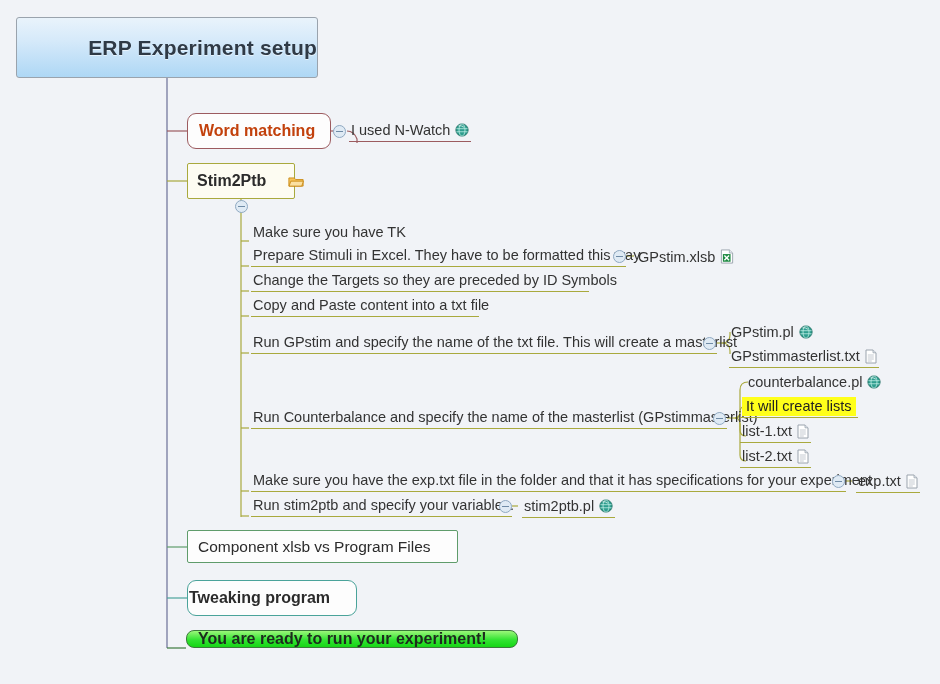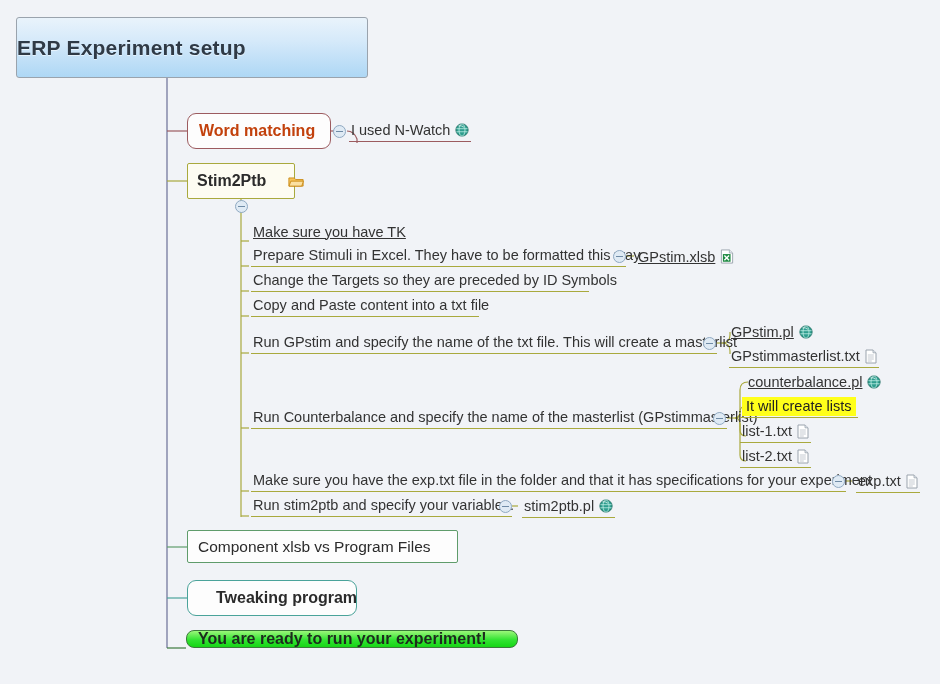--- a/index.html
+++ b/index.html
@@ -11,25 +11,25 @@
     position:relative;
     color:#2b2b2b;
   }
   #canvas{position:absolute;inset:0;}
   #wires{position:absolute;left:0;top:0;width:940px;height:684px;pointer-events:none;}
 
   .node{position:absolute;box-sizing:border-box;white-space:nowrap;display:flex;align-items:center;}
 
   
   .root{
-    left:16px;top:17px;width:352px;height:61px;
+    left:16px;top:17px;width:302px;height:61px;
     border:1px solid #9aa3ad;
     background:linear-gradient(180deg,#e9f3fb 0%,#d6eafa 38%,#aed7f5 100%);
     border-radius:3px;
-    justify-content:flex-start;
+    justify-content:flex-end;
     font-size:21px;font-weight:bold;color:#2f3a46;
     letter-spacing:.2px;
     text-shadow:0 1px 0 rgba(255,255,255,.55);
   }
 
   
   .b-word{
     left:187px;top:113px;width:144px;height:36px;
     border:1px solid #9c5b5f;border-radius:9px;background:#fdfdfd;
     padding:0 11px;font-size:16px;font-weight:bold;color:#c2410c;
@@ -40,39 +40,39 @@
     padding:0 9px;font-size:16px;font-weight:bold;color:#2b2b2b;gap:18px;
   }
   .b-comp{
     left:187px;top:530px;width:271px;height:33px;
     border:1px solid #5f9c6b;border-radius:2px;background:#fdfdfd;
     padding:0 10px;font-size:15.5px;color:#2b2b2b;
   }
   .b-tweak{
     left:187px;top:580px;width:170px;height:36px;
     border:1px solid #4aa39a;border-radius:9px;background:#fdfdfd;
-    padding:0 28px;font-size:16px;font-weight:bold;color:#2b2b2b;
+    padding:0 1px;font-size:16px;font-weight:bold;color:#2b2b2b;
   }
   .b-ready{
     left:186px;top:630px;width:332px;height:18px;
     border:1px solid #3b7a3b;border-radius:8px;
     background:linear-gradient(180deg,#9bf77a 0%,#32e332 55%,#16d616 100%);
     padding:0 11px;font-size:16px;font-weight:bold;color:#1d2b1d;
   }
 
   
   .u{
     position:absolute;box-sizing:border-box;white-space:nowrap;
     display:flex;align-items:center;
     font-size:14.5px;color:#333;
     padding:0 2px 1px 2px;height:22px;
   }
   .u.olive{border-bottom:1px solid #a9a93d;}
   .u.maroon{border-bottom:1px solid #9c5b5f;}
-  .u.nob{border-bottom:none;text-decoration:underline;}
+  .u.nob{border-bottom:none;}
 
   .hl{background:#ffff1a;padding:1px 4px 2px 4px;color:#222;}
 
   
   .ico{display:inline-block;vertical-align:middle;flex:0 0 auto;}
   .ico-folder{width:16px;height:13px;margin-left:4px;}
   .ico-globe{width:14px;height:14px;margin-left:5px;}
   .ico-doc{width:12px;height:15px;margin-left:5px;}
   .ico-xls{width:14px;height:15px;margin-left:5px;}
 

